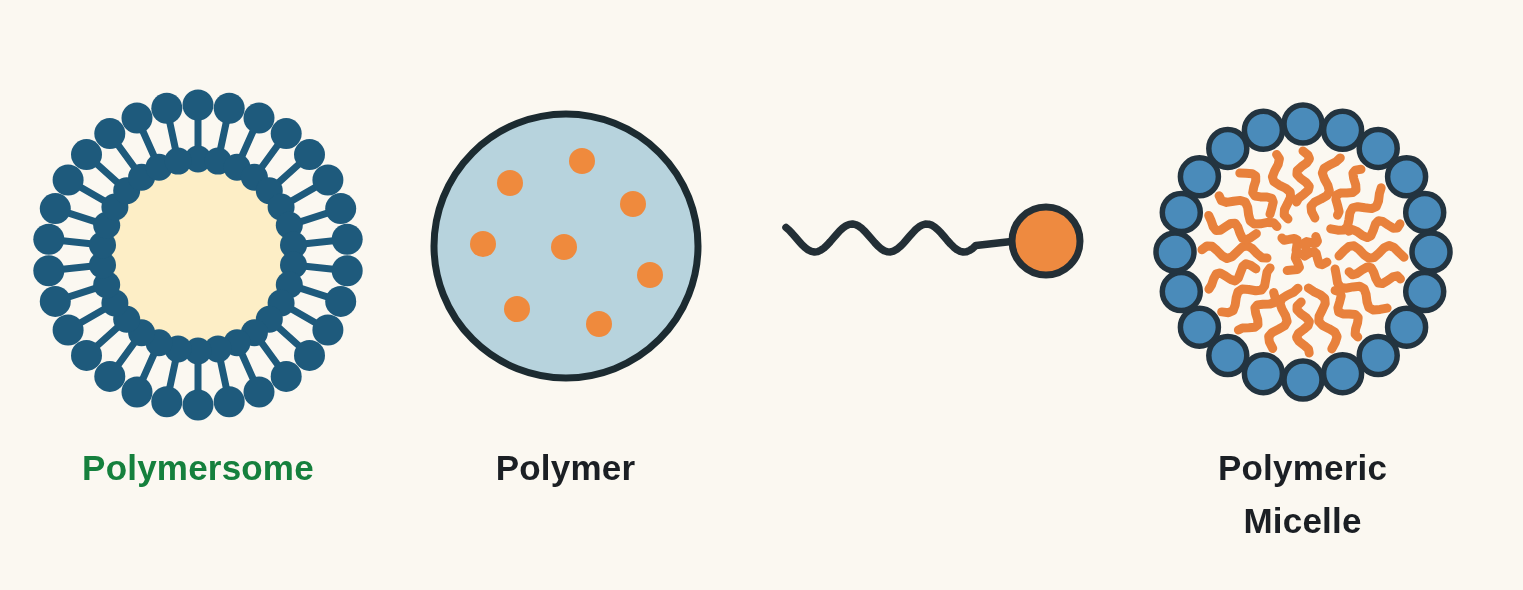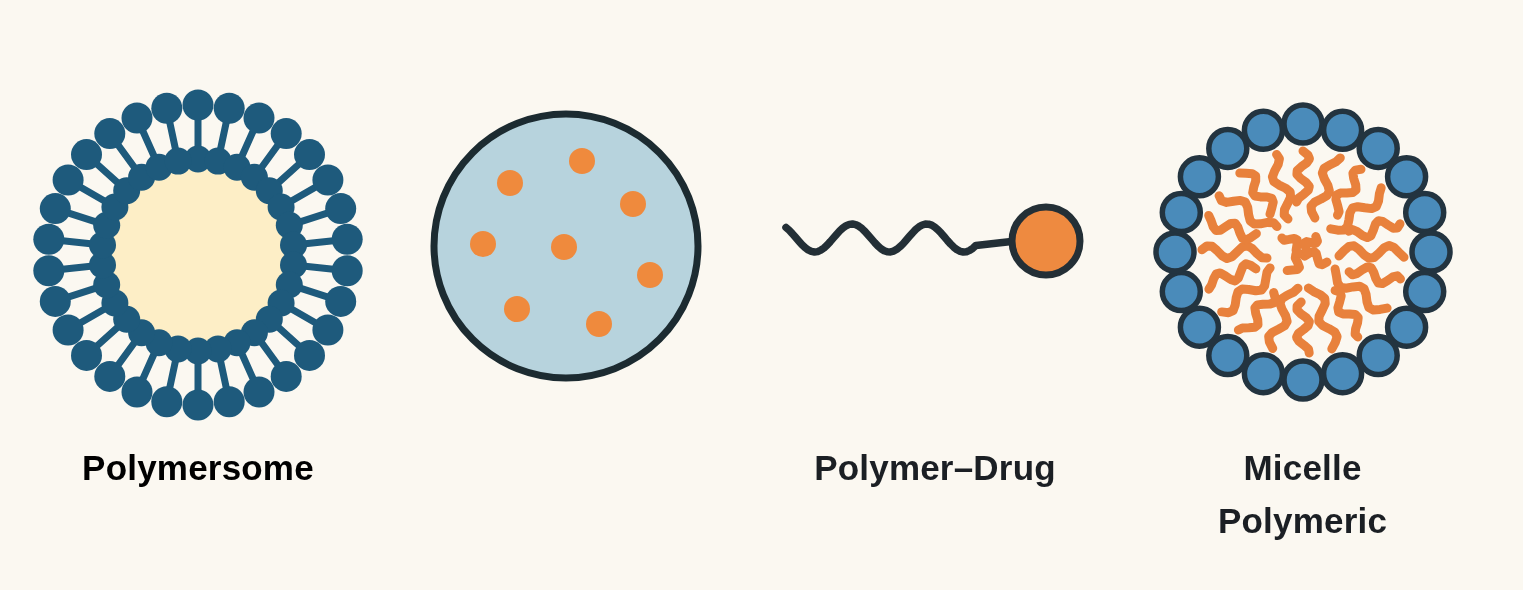--- a/index.html
+++ b/index.html
@@ -103,49 +103,49 @@
         <line x1="113.6" y1="92.3" x2="83.0" y2="50.3" stroke="#1e5a7c" stroke-width="7" stroke-linecap="round"></line>
         <circle cx="113.6" cy="92.3" r="13.5" fill="#1e5a7c"></circle>
         <circle cx="81.8" cy="48.6" r="15.5" fill="#1e5a7c"></circle>
         <line x1="131.0" y1="82.3" x2="109.8" y2="34.8" stroke="#1e5a7c" stroke-width="7" stroke-linecap="round"></line>
         <circle cx="131.0" cy="82.3" r="13.5" fill="#1e5a7c"></circle>
         <circle cx="109.0" cy="33.0" r="15.5" fill="#1e5a7c"></circle>
         <line x1="150.0" y1="76.1" x2="139.2" y2="25.2" stroke="#1e5a7c" stroke-width="7" stroke-linecap="round"></line>
         <circle cx="150.0" cy="76.1" r="13.5" fill="#1e5a7c"></circle>
         <circle cx="138.8" cy="23.3" r="15.5" fill="#1e5a7c"></circle>
       </svg>
-    <div class="label" style="color: #000000;">
+    <div class="label" style="color: #15803d;">
       <span>Polymersome</span>
       <span></span>
     </div>
   </section>
 
   <section class="panel" style="left:383px;width:365px">
     <svg class="fig" style="top:106px" width="280" height="280" viewBox="0 0 280 280">
         <circle cx="140" cy="140" r="132" fill="#b7d3dd" stroke="#1c2b31" stroke-width="7"></circle>
         <circle cx="156" cy="55" r="13" fill="#ef8a3d"></circle>
         <circle cx="84" cy="77" r="13" fill="#ef8a3d"></circle>
         <circle cx="207" cy="98" r="13" fill="#ef8a3d"></circle>
         <circle cx="57" cy="138" r="13" fill="#ef8a3d"></circle>
         <circle cx="138" cy="141" r="13" fill="#ef8a3d"></circle>
         <circle cx="224" cy="169" r="13" fill="#ef8a3d"></circle>
         <circle cx="91" cy="203" r="13" fill="#ef8a3d"></circle>
         <circle cx="173" cy="218" r="13" fill="#ef8a3d"></circle>
       </svg>
     <div class="label" style="color: rgb(27, 31, 36);">
+      <span>Polymer</span>
     </div>
   </section>
 
   <section class="panel" style="left:755px;width:360px">
     <svg class="fig" style="top:190px" width="310" height="110" viewBox="0 0 310 110">
         <polyline points="6.0,37.5 9.2,40.3 12.3,43.6 15.5,47.3 18.7,51.0 21.8,54.5 25.0,57.5 28.2,59.9 31.3,61.4 34.5,62.0 37.7,61.6 40.8,60.2 44.0,58.0 47.2,55.0 50.3,51.6 53.5,47.9 56.7,44.2 59.8,40.8 63.0,37.9 66.2,35.7 69.3,34.4 72.5,34.0 75.7,34.6 78.8,36.2 82.0,38.6 85.2,41.7 88.3,45.2 91.5,48.9 94.7,52.6 97.8,55.9 101.0,58.7 104.2,60.7 107.3,61.8 110.5,61.9 113.7,61.1 116.8,59.3 120.0,56.7 123.2,53.6 126.3,50.0 129.5,46.3 132.7,42.7 135.8,39.4 139.0,36.8 142.2,35.0 145.3,34.1 148.5,34.2 151.7,35.2 154.8,37.2 158.0,39.9 161.2,43.2 164.3,46.8 167.5,50.6 170.7,54.1 173.8,57.2 177.0,59.7 180.2,61.3 183.3,62.0 186.5,61.7 189.7,60.4 192.8,58.3 196.0,55.4 218,53 236,51" fill="none" stroke="#232f36" stroke-width="7.5" stroke-linecap="round" stroke-linejoin="round"></polyline>
         <circle cx="266" cy="51" r="34" fill="#ee8a40" stroke="#232f36" stroke-width="7"></circle>
       </svg>
     <div class="label" style="color: rgb(27, 31, 36);">
-      <span>Polymer–Drug</span>
     </div>
   </section>
 
   <section class="panel" style="left:1120px;width:365px">
     <svg class="fig" style="top:97px" width="310" height="310" viewBox="0 0 310 310">
         <polyline points="155.0,54.0 159.9,57.9 161.5,61.8 158.7,65.8 153.4,69.7 149.2,73.6 148.9,77.5 152.7,81.5 158.0,85.4 161.3,89.3 160.3,93.2 155.8,97.2 150.7,101.1 148.5,105.0" fill="none" stroke="#e8813c" stroke-width="9" stroke-linecap="round" stroke-linejoin="round"></polyline>
         <polyline points="192.3,60.9 188.1,64.8 181.6,68.0 176.1,71.4 174.3,76.1 176.4,82.0 179.9,88.4 181.4,94.2 178.9,98.6 173.0,102.0 166.6,105.1 163.0,109.2 163.6,114.7 166.9,121.0" fill="none" stroke="#e8813c" stroke-width="9" stroke-linecap="round" stroke-linejoin="round"></polyline>
         <polyline points="213.0,72.3 207.4,73.1 204.9,76.1 205.7,81.5 207.7,87.8 208.0,92.9 204.8,95.4 198.8,95.9 192.4,96.1 188.4,98.0 187.9,102.6 189.7,108.7 191.1,114.6 189.5,118.2" fill="none" stroke="#e8813c" stroke-width="9" stroke-linecap="round" stroke-linejoin="round"></polyline>
         <polyline points="233.2,90.8 231.4,96.8 230.5,104.1 228.3,109.6 223.6,111.6 216.8,110.8 209.8,109.7 204.6,110.9 201.9,115.8 200.9,122.9 199.5,129.4 195.9,133.0 189.8,133.2 182.7,131.8" fill="none" stroke="#e8813c" stroke-width="9" stroke-linecap="round" stroke-linejoin="round"></polyline>
         <polyline points="252.0,126.8 249.3,131.1 245.2,131.2 240.0,128.0 234.7,124.4 230.4,123.7 227.4,127.1 225.3,133.2 222.9,138.7 219.4,140.6 214.6,138.6 209.2,134.7 204.4,132.5 200.8,134.2" fill="none" stroke="#e8813c" stroke-width="9" stroke-linecap="round" stroke-linejoin="round"></polyline>
@@ -183,18 +183,18 @@
         <circle cx="79.8" cy="258.6" r="19" fill="#4a8bba" stroke="#233440" stroke-width="5.5"></circle>
         <circle cx="51.4" cy="230.2" r="19" fill="#4a8bba" stroke="#233440" stroke-width="5.5"></circle>
         <circle cx="33.3" cy="194.6" r="19" fill="#4a8bba" stroke="#233440" stroke-width="5.5"></circle>
         <circle cx="27.0" cy="155.0" r="19" fill="#4a8bba" stroke="#233440" stroke-width="5.5"></circle>
         <circle cx="33.3" cy="115.4" r="19" fill="#4a8bba" stroke="#233440" stroke-width="5.5"></circle>
         <circle cx="51.4" cy="79.8" r="19" fill="#4a8bba" stroke="#233440" stroke-width="5.5"></circle>
         <circle cx="79.8" cy="51.4" r="19" fill="#4a8bba" stroke="#233440" stroke-width="5.5"></circle>
         <circle cx="115.4" cy="33.3" r="19" fill="#4a8bba" stroke="#233440" stroke-width="5.5"></circle>
       </svg>
     <div class="label" style="color: rgb(27, 31, 36);">
+      <span>Polymeric</span>
       <span>Micelle</span>
-      <span>Polymeric</span>
     </div>
   </section>
 
 </div>
 
 </body></html>

